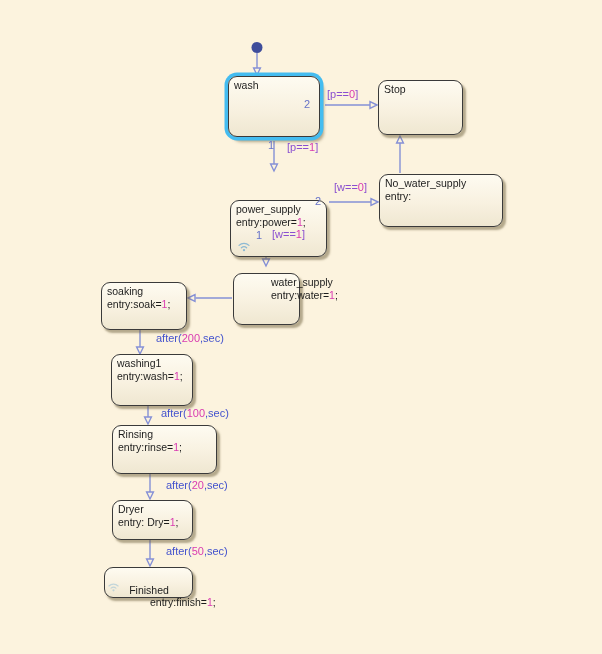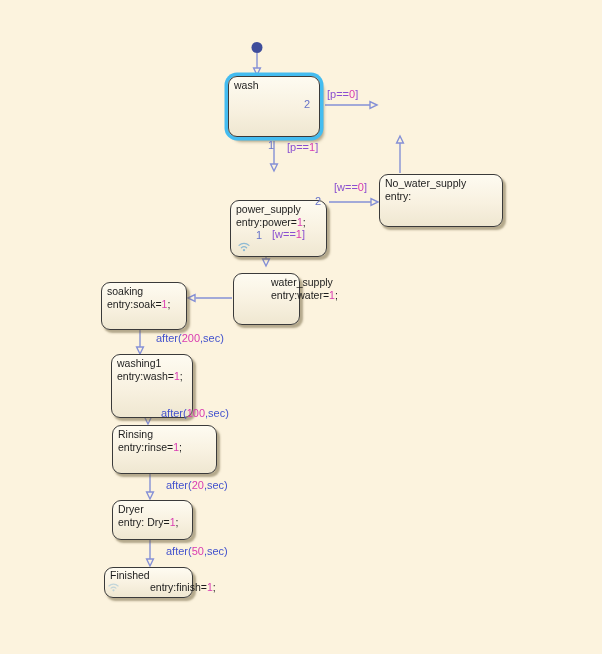--- a/index.html
+++ b/index.html
@@ -94,20 +94,23 @@
         <line x1="150" y1="540" x2="150" y2="559.5"></line>
         <path d="M150 566 L146.6 559 L153.4 559 Z" fill="#fcf3de"></path>
       </g>
     </g>
   </svg>
 
   <div class="state selected" style="left:228px;top:76px;width:92px;height:61px;">
     <div>wash</div>
   </div>
 
+  <div class="state" style="left:378px;top:80px;width:85px;height:55px;">
+    <div>Stop</div>
+  </div>
 
   <div class="state" style="left:230px;top:172px;width:97px;height:57px;margin-top:28px;">
     <div>power_supply</div>
     <div><span>entry:power=</span><span class="entry-num">1</span><span>;</span></div>
     <span class="wifi" style="left:6px;bottom:4px;opacity:.8;">
       <svg width="14" height="12" viewBox="0 0 24 20">
           <g stroke="#74aed3" stroke-width="2.2" fill="none" stroke-linecap="round">
             <path d="M3.5 9 A12 12 0 0 1 20.5 9"></path>
             <path d="M7.5 13 A7 7 0 0 1 16.5 13"></path>
           </g>
@@ -124,36 +127,36 @@
   <div class="state" style="left:233px;top:273px;width:67px;height:52px;padding-left:37px;">
     <div>water_supply</div>
     <div><span>entry:water=</span><span class="entry-num">1</span><span>;</span></div>
   </div>
 
   <div class="state" style="left:101px;top:282px;width:86px;height:48px;">
     <div>soaking</div>
     <div><span>entry:soak=</span><span class="entry-num">1</span><span>;</span></div>
   </div>
 
-  <div class="state" style="left:111px;top:354px;width:82px;height:64px;">
+  <div class="state" style="left:111px;top:354px;width:82px;height:52px;">
     <div>washing1</div>
     <div><span>entry:wash=</span><span class="entry-num">1</span><span>;</span></div>
   </div>
 
   <div class="state" style="left:112px;top:425px;width:105px;height:49px;">
     <div>Rinsing</div>
     <div><span>entry:rinse=</span><span class="entry-num">1</span><span>;</span></div>
   </div>
 
   <div class="state" style="left:112px;top:500px;width:81px;height:40px;">
     <div>Dryer</div>
     <div><span>entry: Dry=</span><span class="entry-num">1</span><span>;</span></div>
   </div>
 
-  <div class="state" style="left:104px;top:567px;width:89px;height:31px;padding-top:1px;line-height:12px;">
+  <div class="state" style="left:104px;top:567px;width:89px;height:31px;padding-top:16px;line-height:12px;text-align:center;">
     <span class="wifi" style="left:2px;top:13px;opacity:.4;">
       <svg width="13" height="11" viewBox="0 0 24 20">
           <g stroke="#74aed3" stroke-width="2.2" fill="none" stroke-linecap="round">
             <path d="M3.5 9 A12 12 0 0 1 20.5 9"></path>
             <path d="M7.5 13 A7 7 0 0 1 16.5 13"></path>
           </g>
           <circle cx="12" cy="17" r="2" fill="#74aed3"></circle>
         </svg>
     </span>
     <div style="position:relative;">Finished</div>

